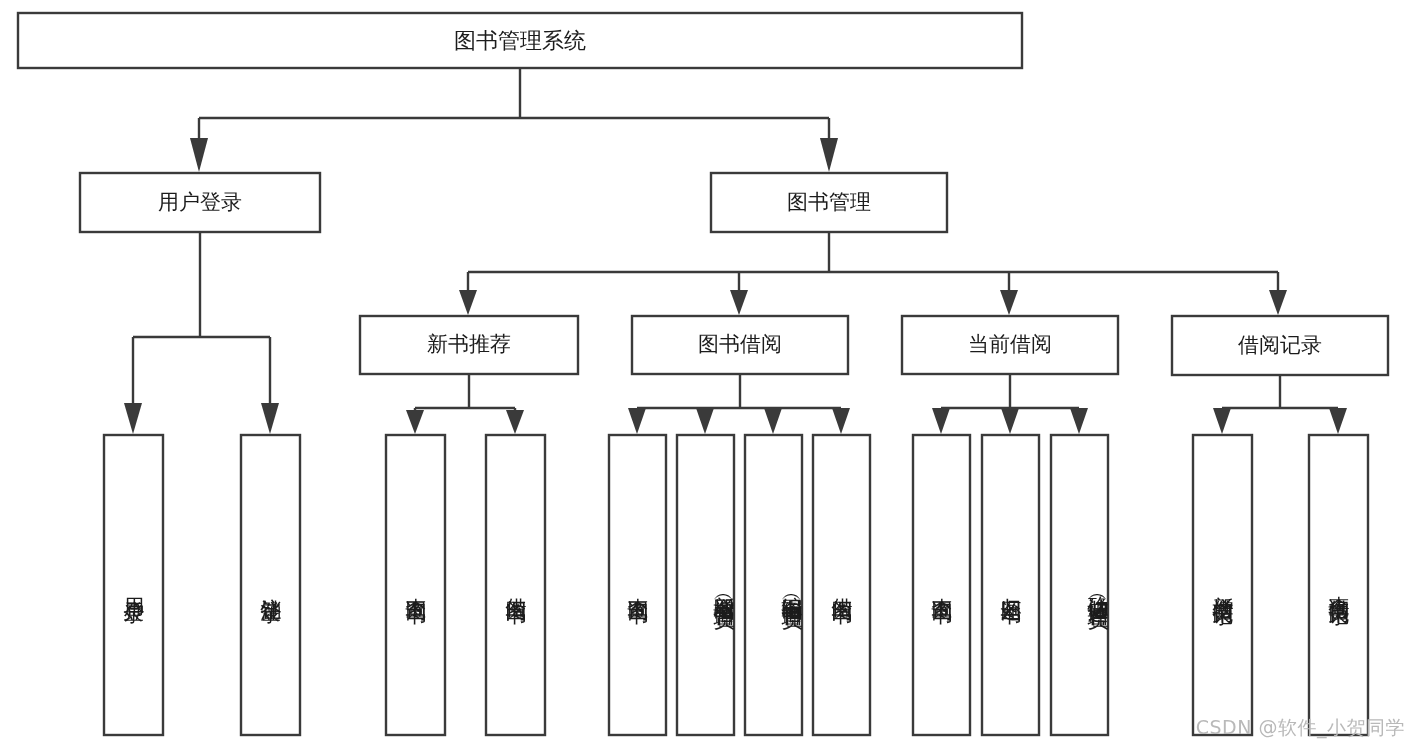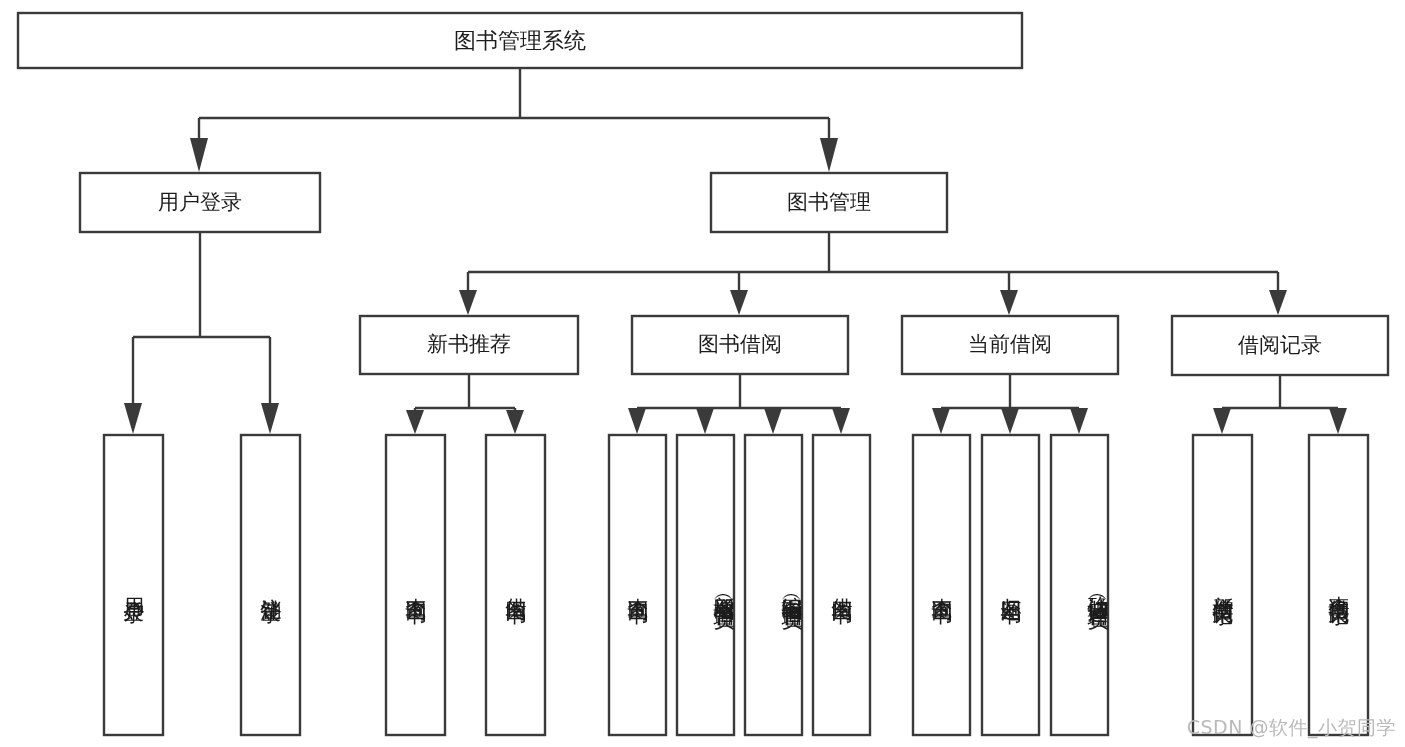--- a/index.html
+++ b/index.html
@@ -69,21 +69,21 @@
     letter-spacing: 2px;
     text-align: center;
     white-space: nowrap;
     pointer-events: none;
     display: flex;
     align-items: center;
     justify-content: center;
   }
   .watermark {
     position: absolute;
-    right: 9px;
+    right: 0;
     bottom: 6px;
     font-family: "DejaVu Sans", "Liberation Sans", sans-serif;
     font-size: 19px;
     color: #b9b9b9;
     white-space: nowrap;
     letter-spacing: 0.5px;
     text-align: center;
   }
 </style>
 </head>

